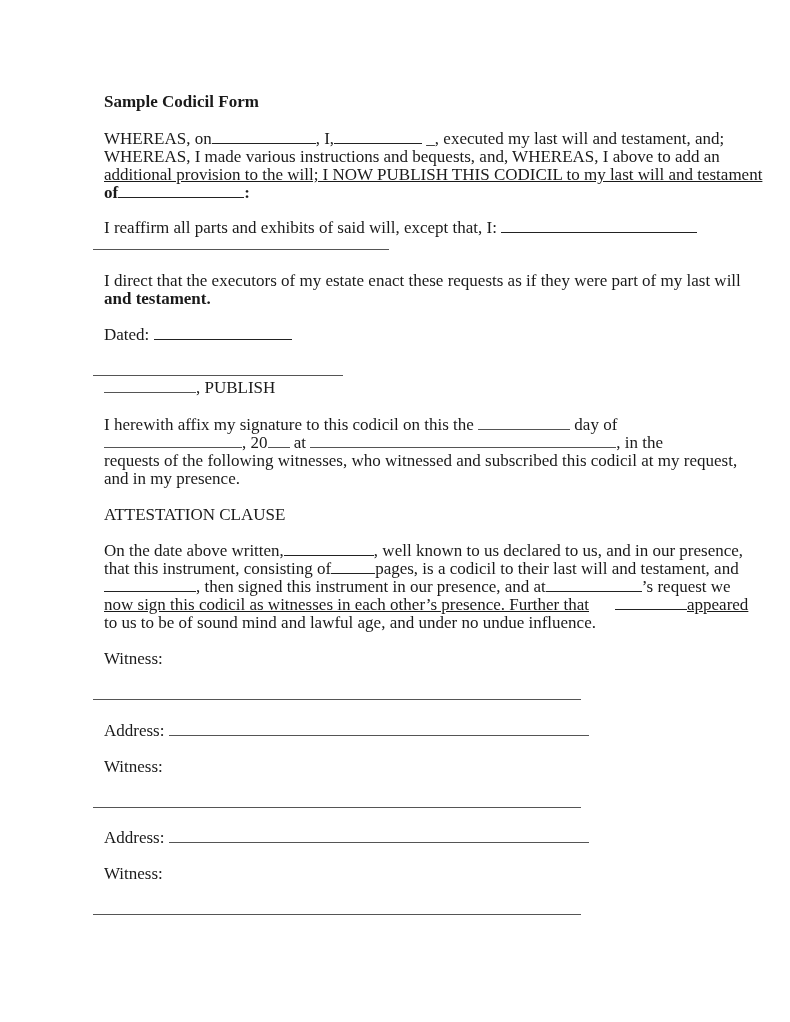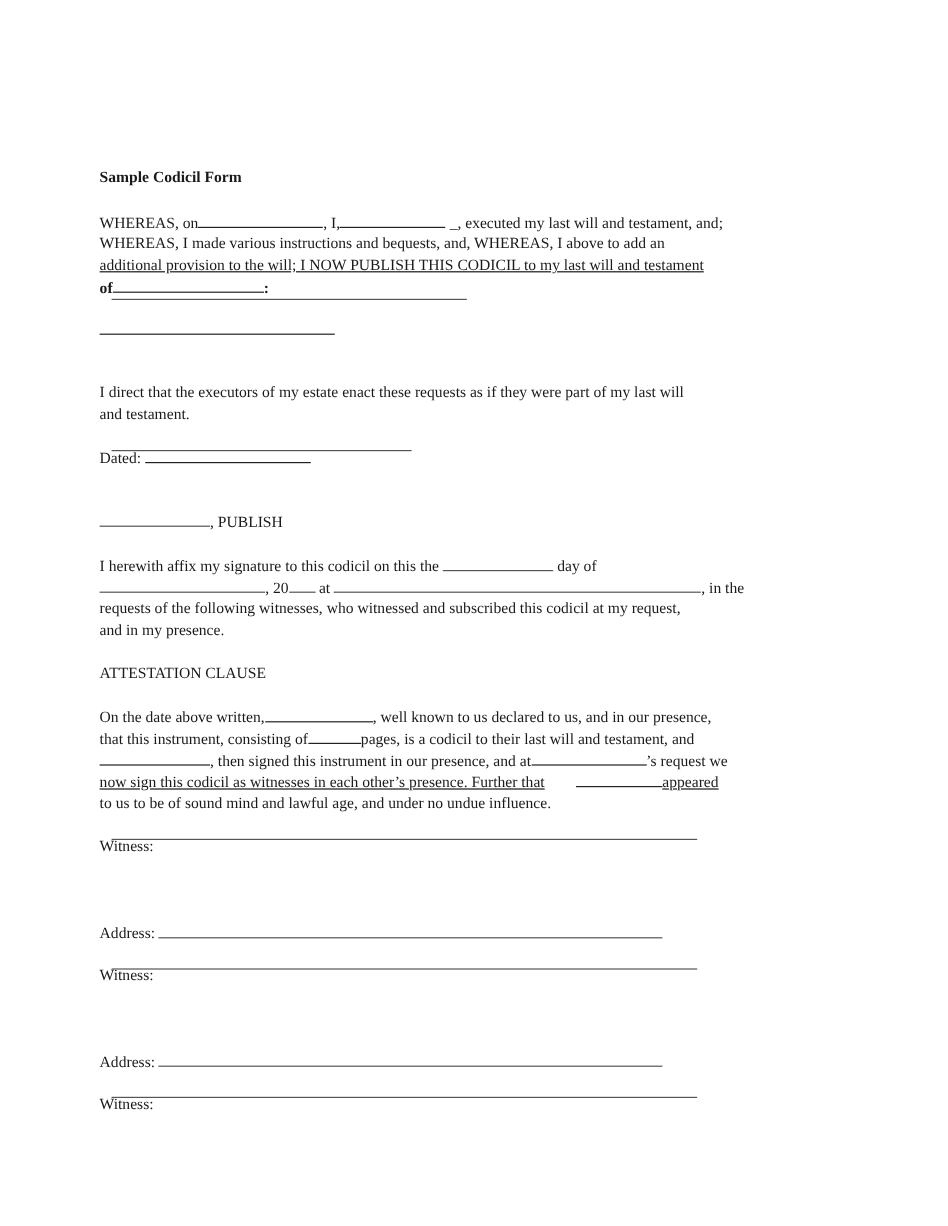--- a/index.html
+++ b/index.html
@@ -1,44 +1,44 @@
 <!DOCTYPE html>
 <html><head>
 <meta charset="utf-8">
 <style>
   html, body { margin: 0; padding: 0; background: #ffffff; }
   body { width: 790px; height: 1022px; position: relative; overflow: hidden;
          font-family: "Liberation Serif", "DejaVu Serif", serif; color: #1a1a1a; }
-  .line { position: absolute; left: 83px; font-size: 13px; line-height: 18px; white-space: nowrap; margin-top: 46px; }
+  .line { position: absolute; left: 104px; font-size: 17px; line-height: 18px; white-space: nowrap; }
   .title { font-weight: bold; }
   .blank { display: inline-block; border-bottom: 1px solid #222; height: 13px; vertical-align: baseline; }
   .blank.thin { border-bottom-color: #555; }
   .rule { position: absolute; height: 0; border-top: 1px solid #555; }
 </style>
 </head>
 <body>
 
 <div class="line title" style="top:93px;">Sample Codicil Form</div>
 
 <div class="line" style="top:130px;">
   <span>WHEREAS, on</span><span class="blank" style="width:104px;"></span><span>, I,</span><span class="blank" style="width:88px;"></span><span> _, executed my last will and testament, and;</span>
 </div>
 <div class="line" style="top:148px;">WHEREAS, I made various instructions and bequests, and, WHEREAS, I above to add an</div>
 <div class="line" style="top:166px;text-decoration:underline;">additional provision to the will; I NOW PUBLISH THIS CODICIL to my last will and testament</div>
 <div class="line" style="top:184px;font-weight:bold;">
   <span>of</span><span class="blank" style="width:126px;"></span><span>:</span>
 </div>
 
 <div class="line" style="top:219px;">
-  <span class="blank" style="width:196px;"></span>
+  <span>I reaffirm all parts and exhibits of said will, except that, I: </span><span class="blank" style="width:196px;"></span>
 </div>
 <div class="rule" style="left:93px; top:249px; width:296px;"></div>
 
 <div class="line" style="top:272px;">I direct that the executors of my estate enact these requests as if they were part of my last will</div>
-<div class="line" style="top:290px;">and testament.</div>
+<div class="line" style="top:290px;font-weight:bold;">and testament.</div>
 
 <div class="line" style="top:326px;">
   <span>Dated: </span><span class="blank" style="width:138px;"></span>
 </div>
 
 <div class="rule" style="left:93px; top:375px; width:250px;"></div>
 <div class="line" style="top:379px;">
   <span class="blank thin" style="width:92px;"></span><span>, PUBLISH</span>
 </div>
 

